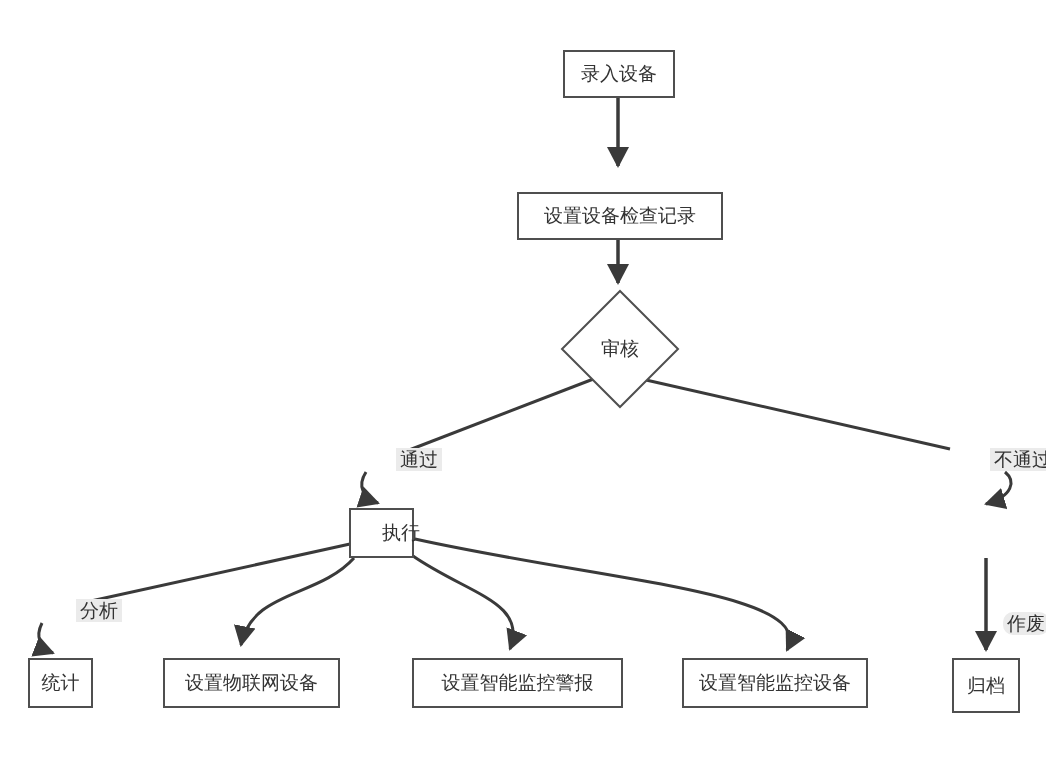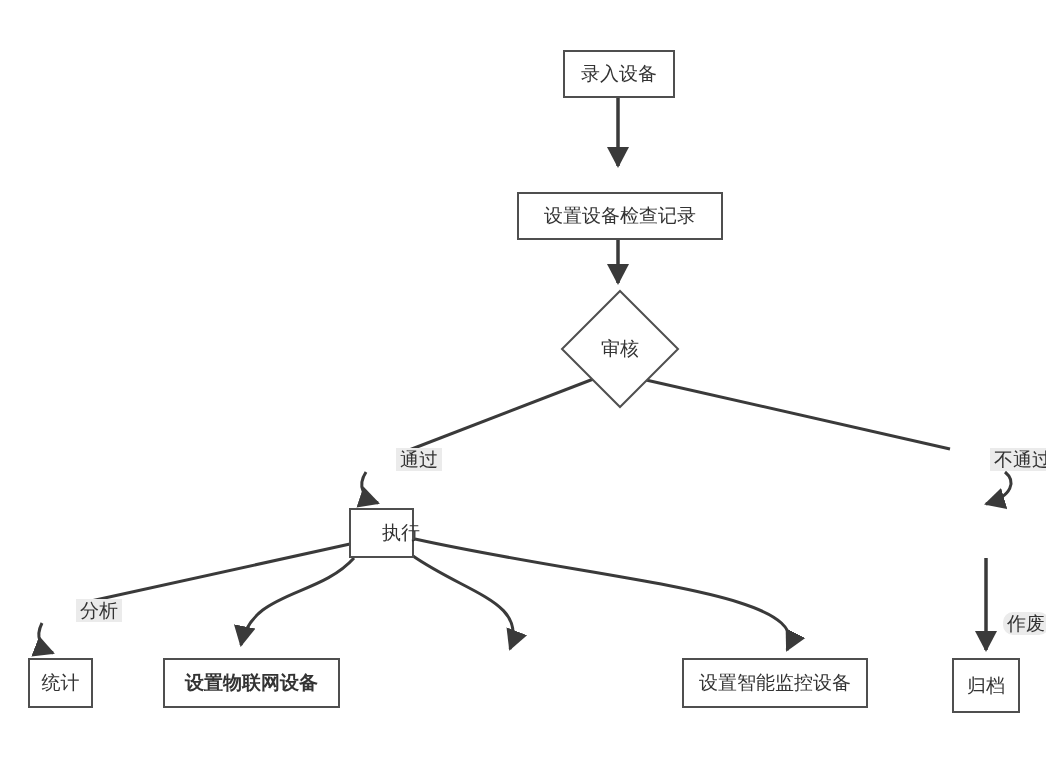--- a/index.html
+++ b/index.html
@@ -82,22 +82,23 @@
 
   <div class="node" style="left:517px;top:172px;width:206px;height:48px;margin-top:20px;">设置设备检查记录</div>
 
   <div class="diamond-label" style="left:580px;top:336px;width:80px;height:26px;">审核</div>
 
   <div class="node" style="left:349px;top:508px;width:65px;height:50px;padding-left:39px;">执行</div>
 
 
   <div class="node" style="left:28px;top:658px;width:65px;height:50px;">统计</div>
 
-  <div class="node" style="left:163px;top:658px;width:177px;height:50px;font-weight:bold;">设置物联网设备</div>
+  <div class="node" style="left:163px;top:658px;width:177px;height:50px;">设置物联网设备</div>
 
+  <div class="node" style="left:412px;top:658px;width:211px;height:50px;">设置智能监控警报</div>
 
   <div class="node" style="left:682px;top:658px;width:186px;height:50px;">设置智能监控设备</div>
 
   <div class="node" style="left:952px;top:658px;width:68px;height:55px;">归档</div>
 
   <div class="edge-label" style="left:356px;top:448px;">通过</div>
 
   <div class="edge-label" style="left:950px;top:448px;">不通过</div>
 
   <div class="edge-label" style="left:36px;top:599px;">分析</div>

